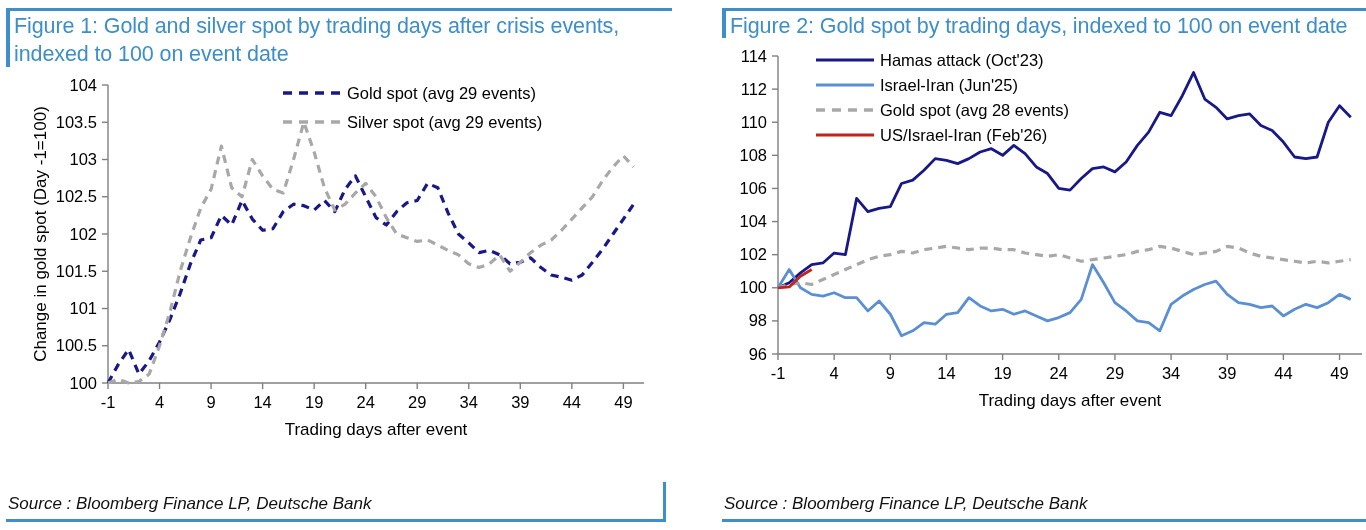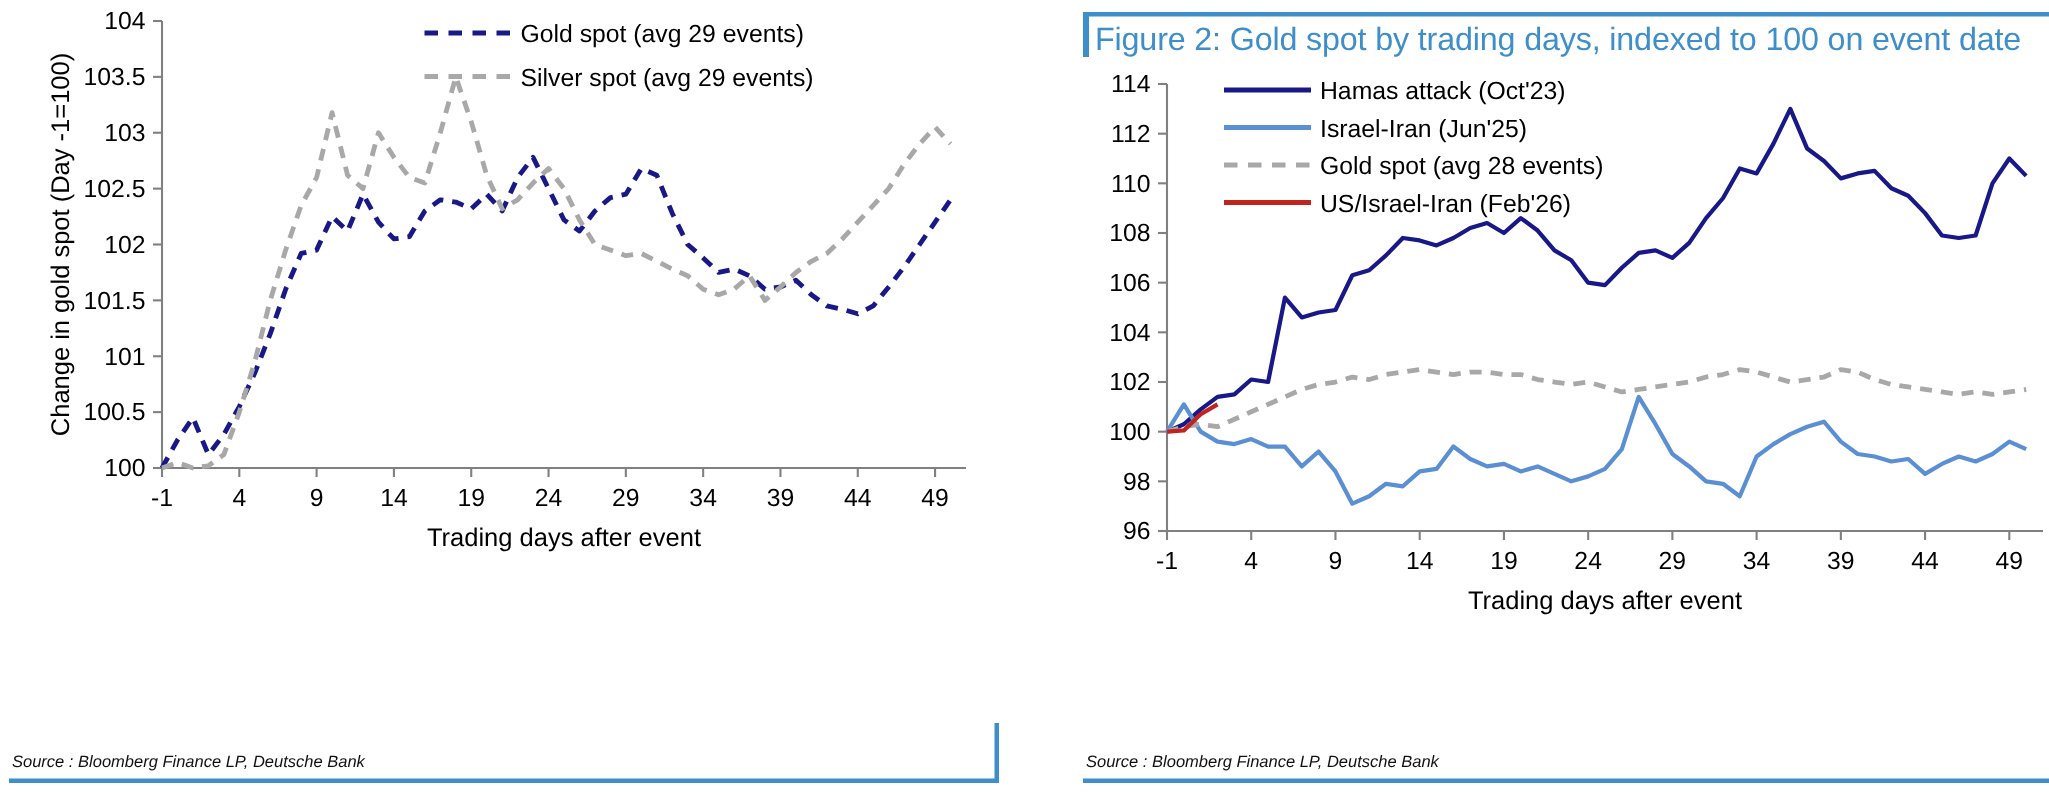--- a/index.html
+++ b/index.html
@@ -27,32 +27,37 @@
   .chart-box{position:relative;}
   svg{display:block;}
   .tick-lbl{font-family:"Liberation Sans",sans-serif;font-size:16.5px;fill:#000;}
   .ax-title{font-family:"Liberation Sans",sans-serif;font-size:17px;fill:#000;}
   .leg-lbl{font-family:"Liberation Sans",sans-serif;font-size:16.5px;fill:#000;}
 
   
   .source-wrap{position:absolute;left:0;right:0;bottom:8px;}
   .source-txt{
     font-family:"Liberation Sans",sans-serif;font-style:italic;
-    font-size:11px;color:#111;padding-left:8px;padding-bottom:5px;
+    font-size:17px;color:#111;padding-left:8px;padding-bottom:5px;
   }
   .source-rule{height:3px;background:#3d8ec9;margin-left:6px;}
   .source-bar{position:absolute;right:0;bottom:0;width:3px;height:40px;background:#3d8ec9;}
 </style>
 </head>
 <body>
 
 <div class="page">
 
   <div class="panel left">
 
+    <div class="title-wrap">
+      <div class="title-rule-top" style="width:666px"></div>
+      <div class="title-bar"></div>
+      <p class="fig-title">Figure 1: Gold and silver spot by trading days after crisis events, indexed to 100 on event date</p>
+    </div>
 
     <div class="chart-box">
       <svg id="svg1" width="672" height="390" viewBox="0 0 672 390">
           <line x1="108" y1="14" x2="108" y2="312" stroke="#808080" stroke-width="1.4"></line>
           <line x1="108" y1="312" x2="644" y2="312" stroke="#808080" stroke-width="1.4"></line>
           <line x1="102" y1="312" x2="108" y2="312" stroke="#808080" stroke-width="1.4"></line>
           <text x="97" y="317.5" text-anchor="end" class="tick-lbl">100</text>
           <line x1="102" y1="274.75" x2="108" y2="274.75" stroke="#808080" stroke-width="1.4"></line>
           <text x="97" y="280.25" text-anchor="end" class="tick-lbl">100.5</text>
           <line x1="102" y1="237.5" x2="108" y2="237.5" stroke="#808080" stroke-width="1.4"></line>

